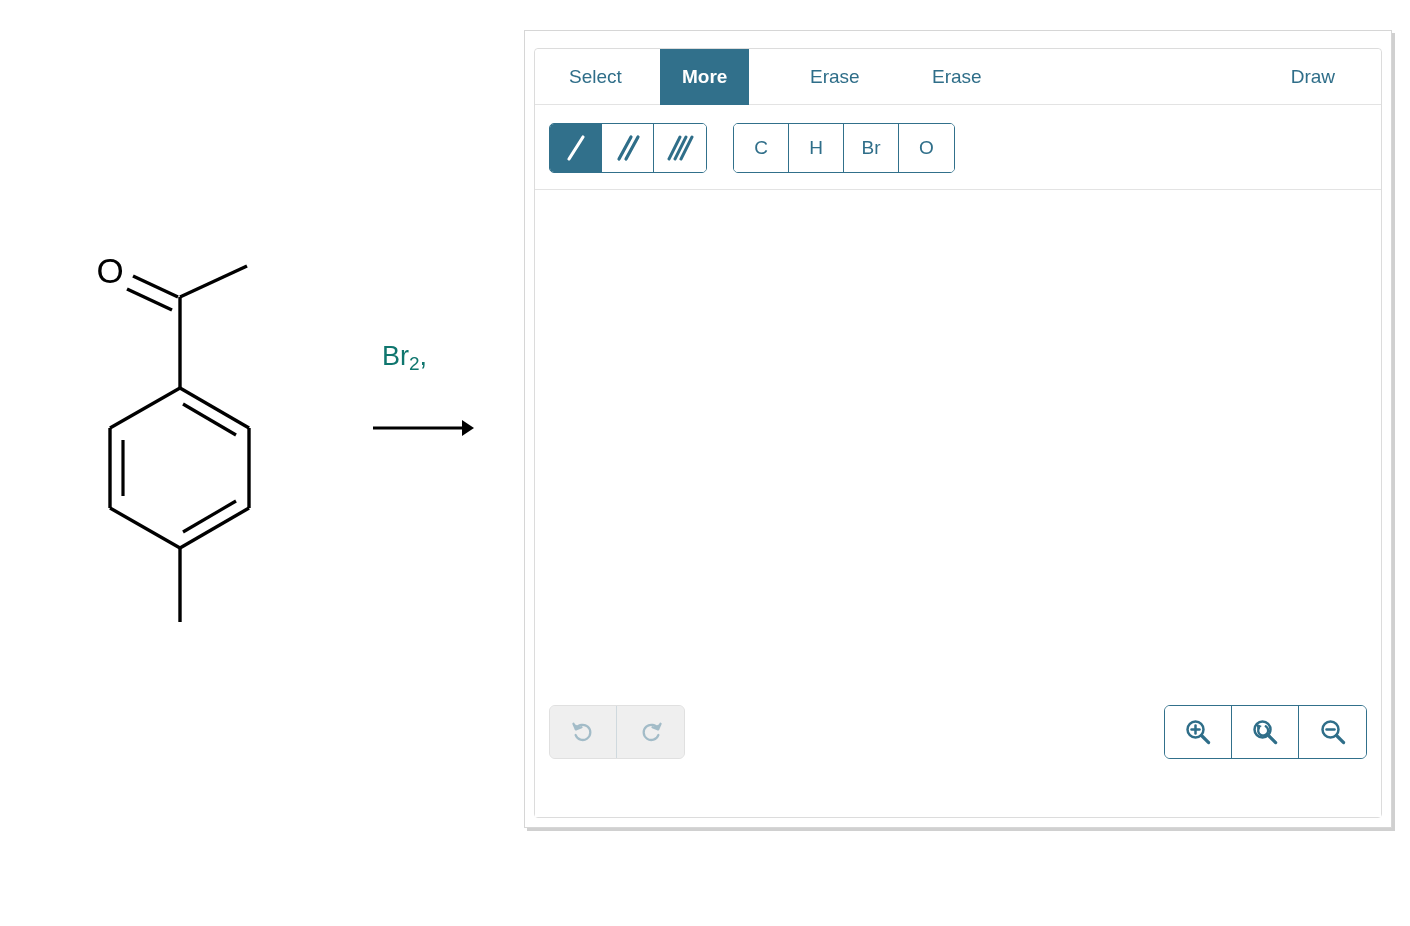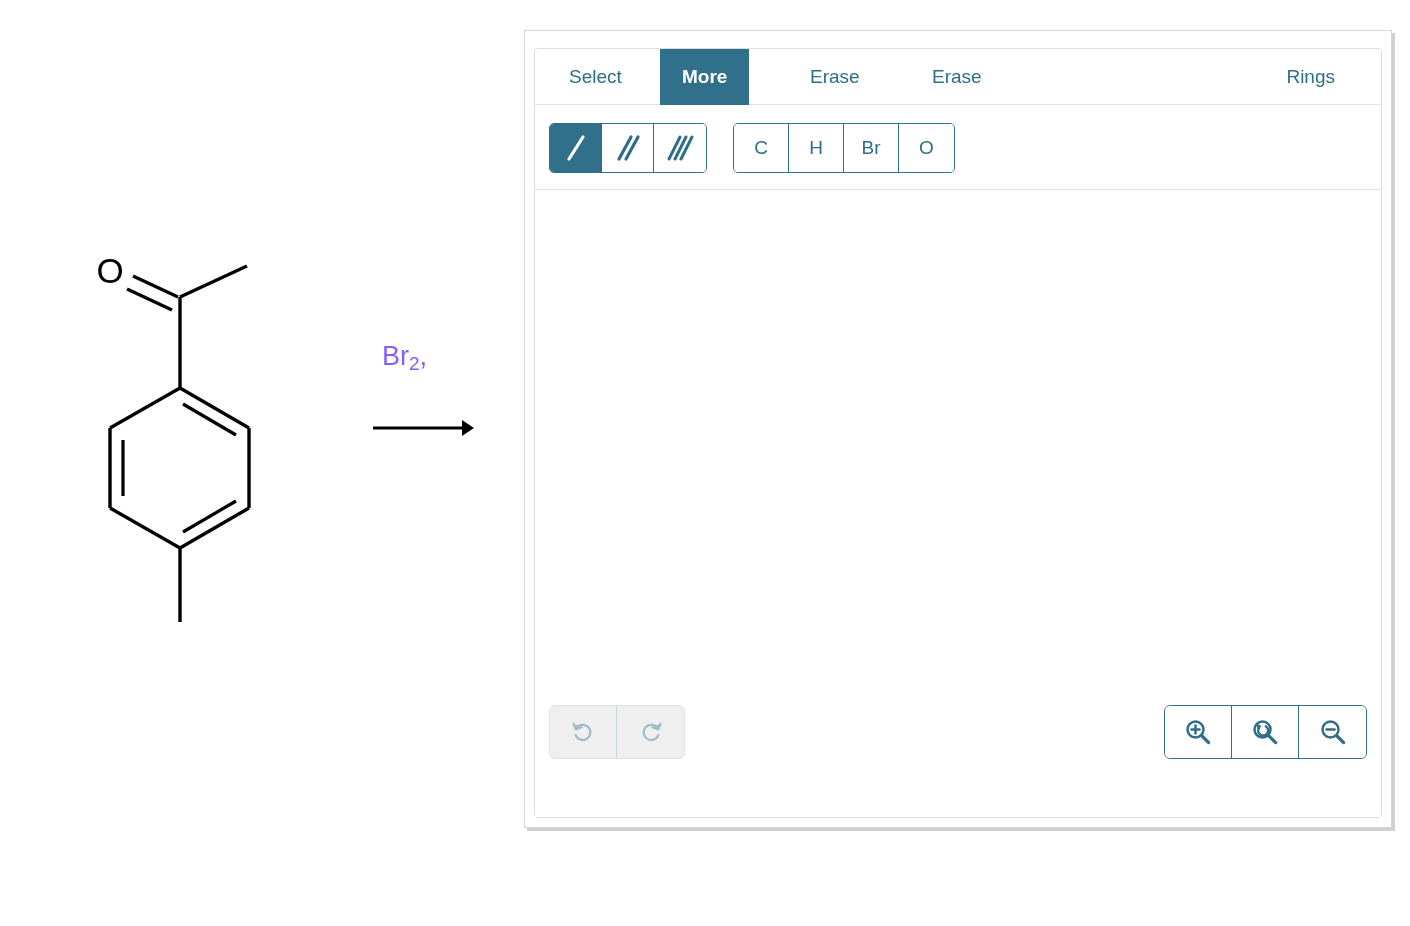--- a/index.html
+++ b/index.html
@@ -26,21 +26,21 @@
   }
   #reaction-scheme svg { display: block; }
 
   .reagent-text {
     position: absolute;
     left: 382px;
     top: 337px;
     width: 130px;
     font-family: "Liberation Sans", sans-serif;
     font-size: 27px;
-    color: #8b5cf6;
+    color: #0f766e;
     line-height: 38px;
     white-space: nowrap;
   }
   .reagent-line { display: block; }
   .reagent-text sub { font-size: 19px; vertical-align: -0.28em; }
   .reagent-text sup { font-size: 19px; vertical-align: 0.42em; }
 
   
   #editor-panel {
     position: absolute;
@@ -237,21 +237,21 @@
   </div>
 
   <div id="editor-panel">
     <div id="editor-inner">
 
       <div id="tab-strip">
         <div class="tab" id="tab-select">Select</div>
         <div class="tab active" id="tab-draw">More</div>
         <div class="tab" id="tab-rings">Erase</div>
         <div class="tab" id="tab-more">Erase</div>
-        <div class="tab" id="tab-erase">Rings</div>
+        <div class="tab" id="tab-erase">Draw</div>
       </div>
 
       <div id="tool-row">
 
         <div class="btn-group" id="bond-group">
           <div class="tool-btn active">
             <svg width="26" height="30" viewBox="0 0 26 30">
               <line x1="6" y1="26" x2="20" y2="4" stroke="#ffffff" stroke-width="3.2" stroke-linecap="round"></line>
             </svg>
           </div>

